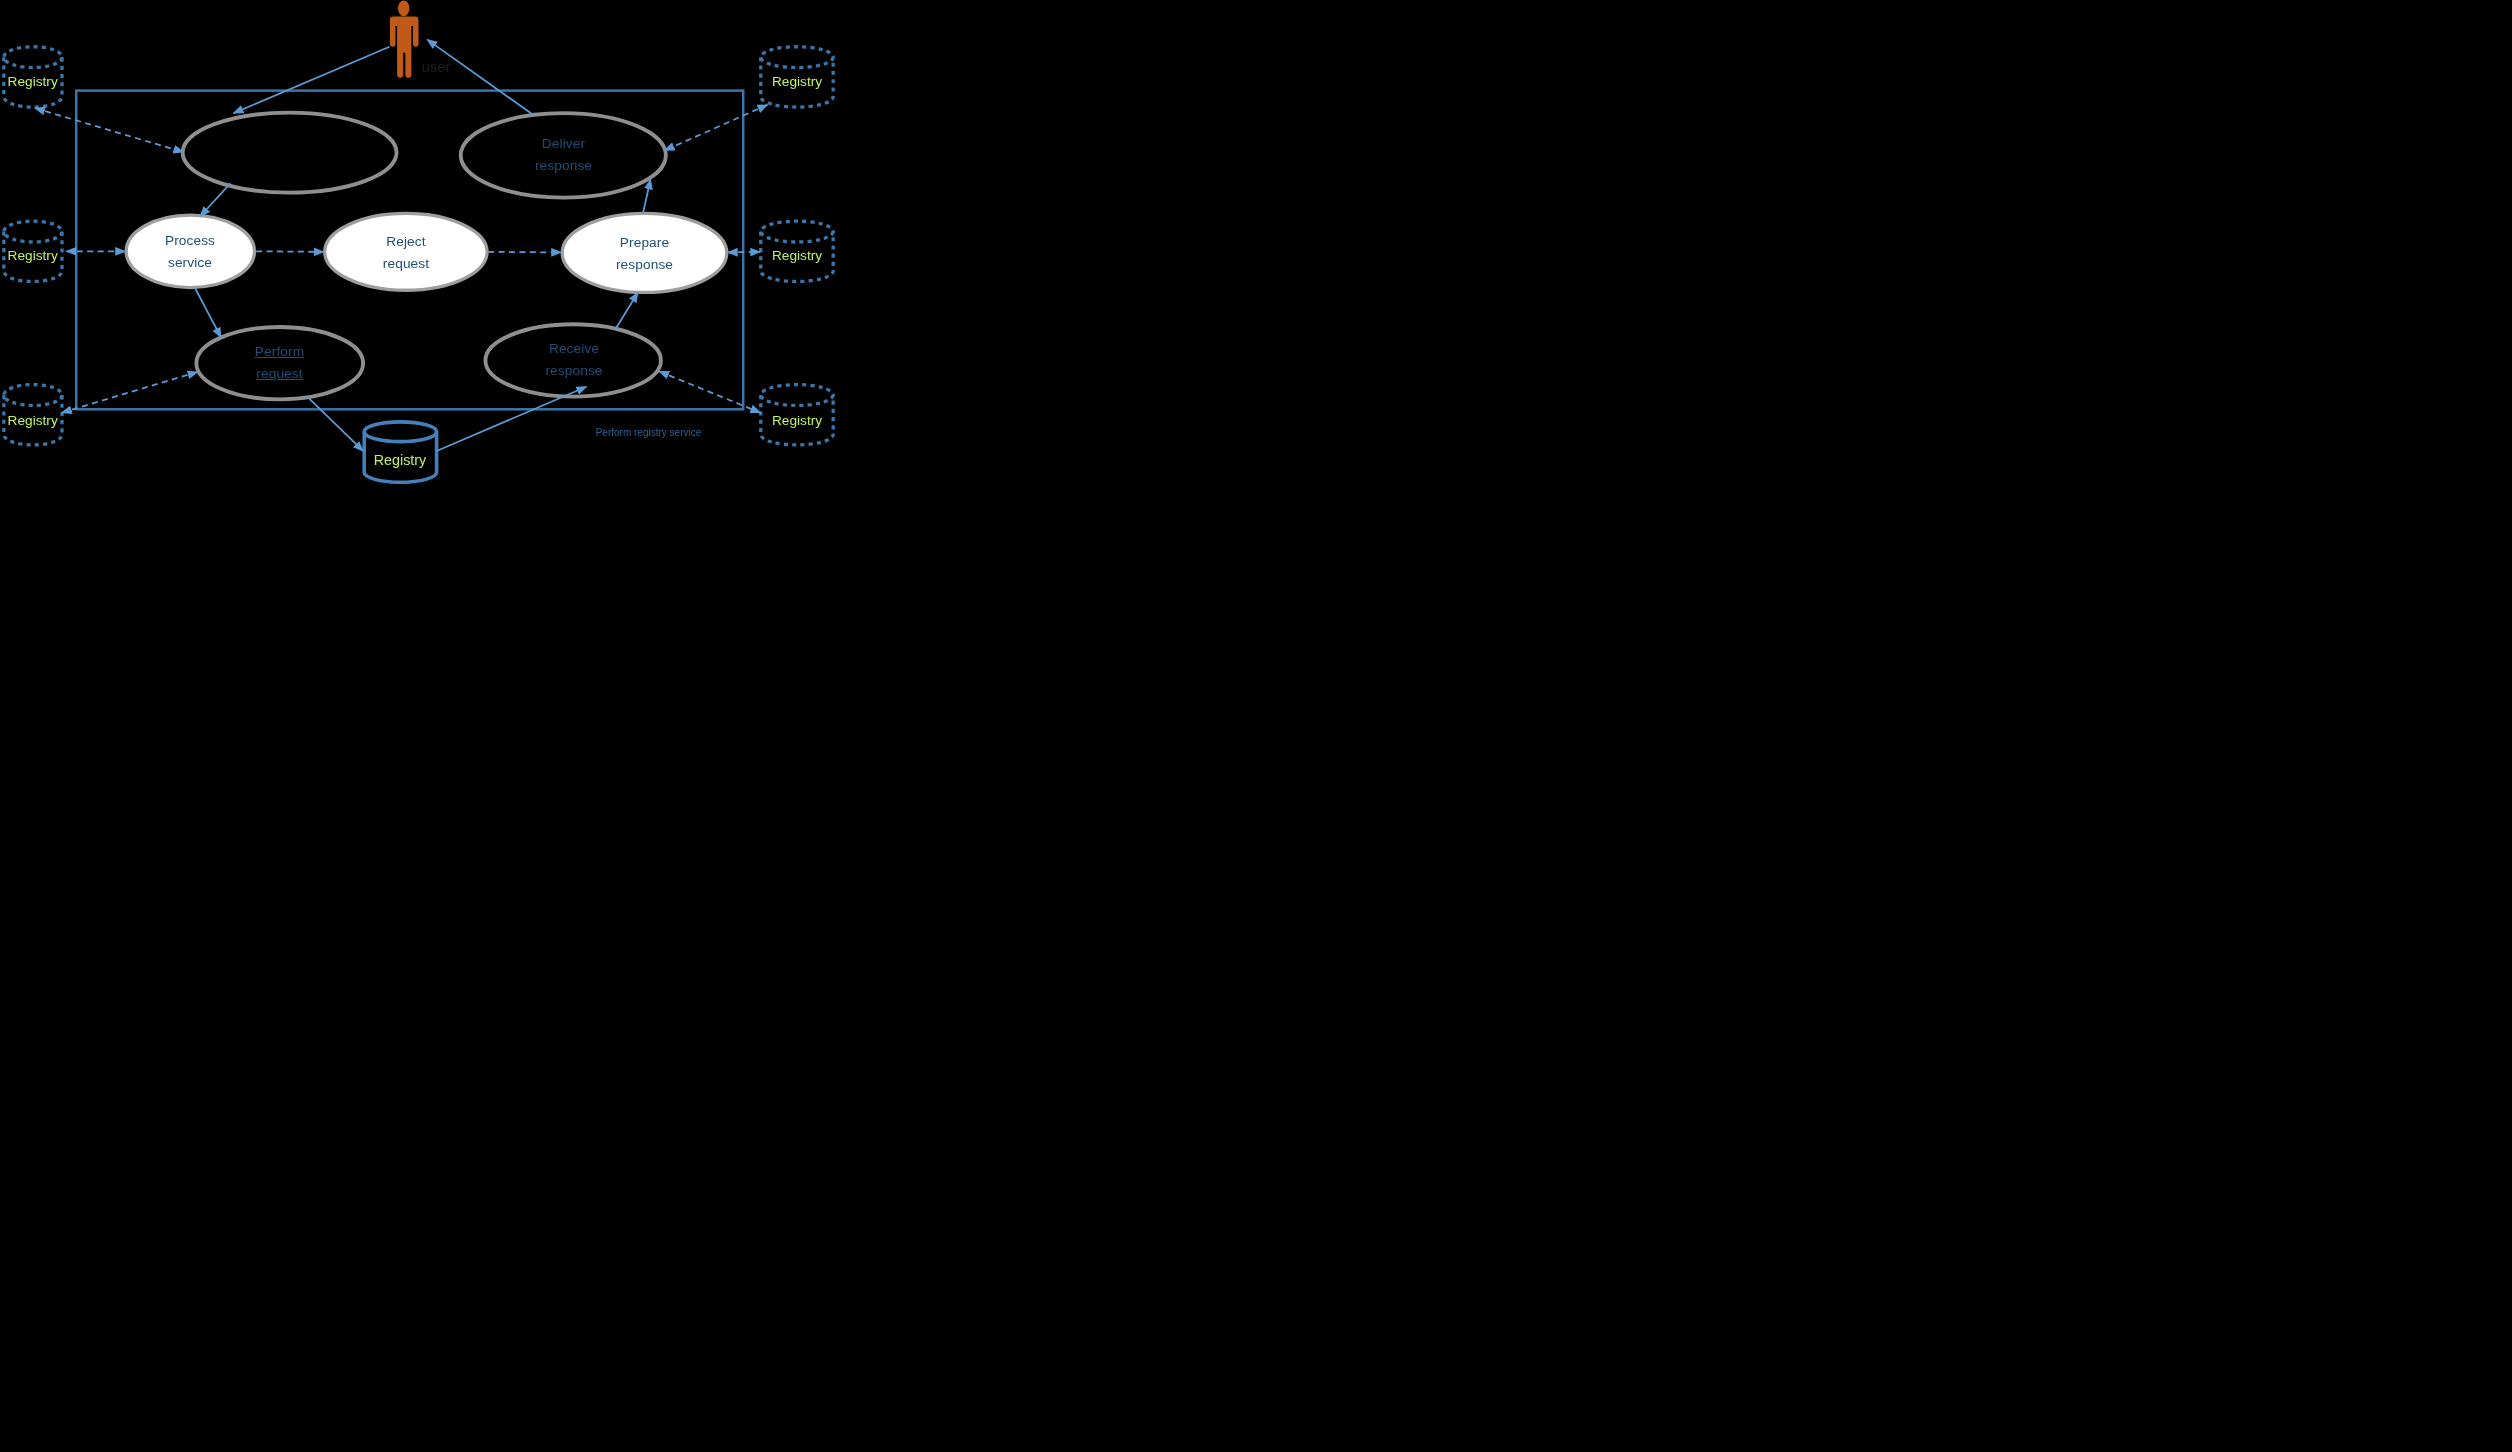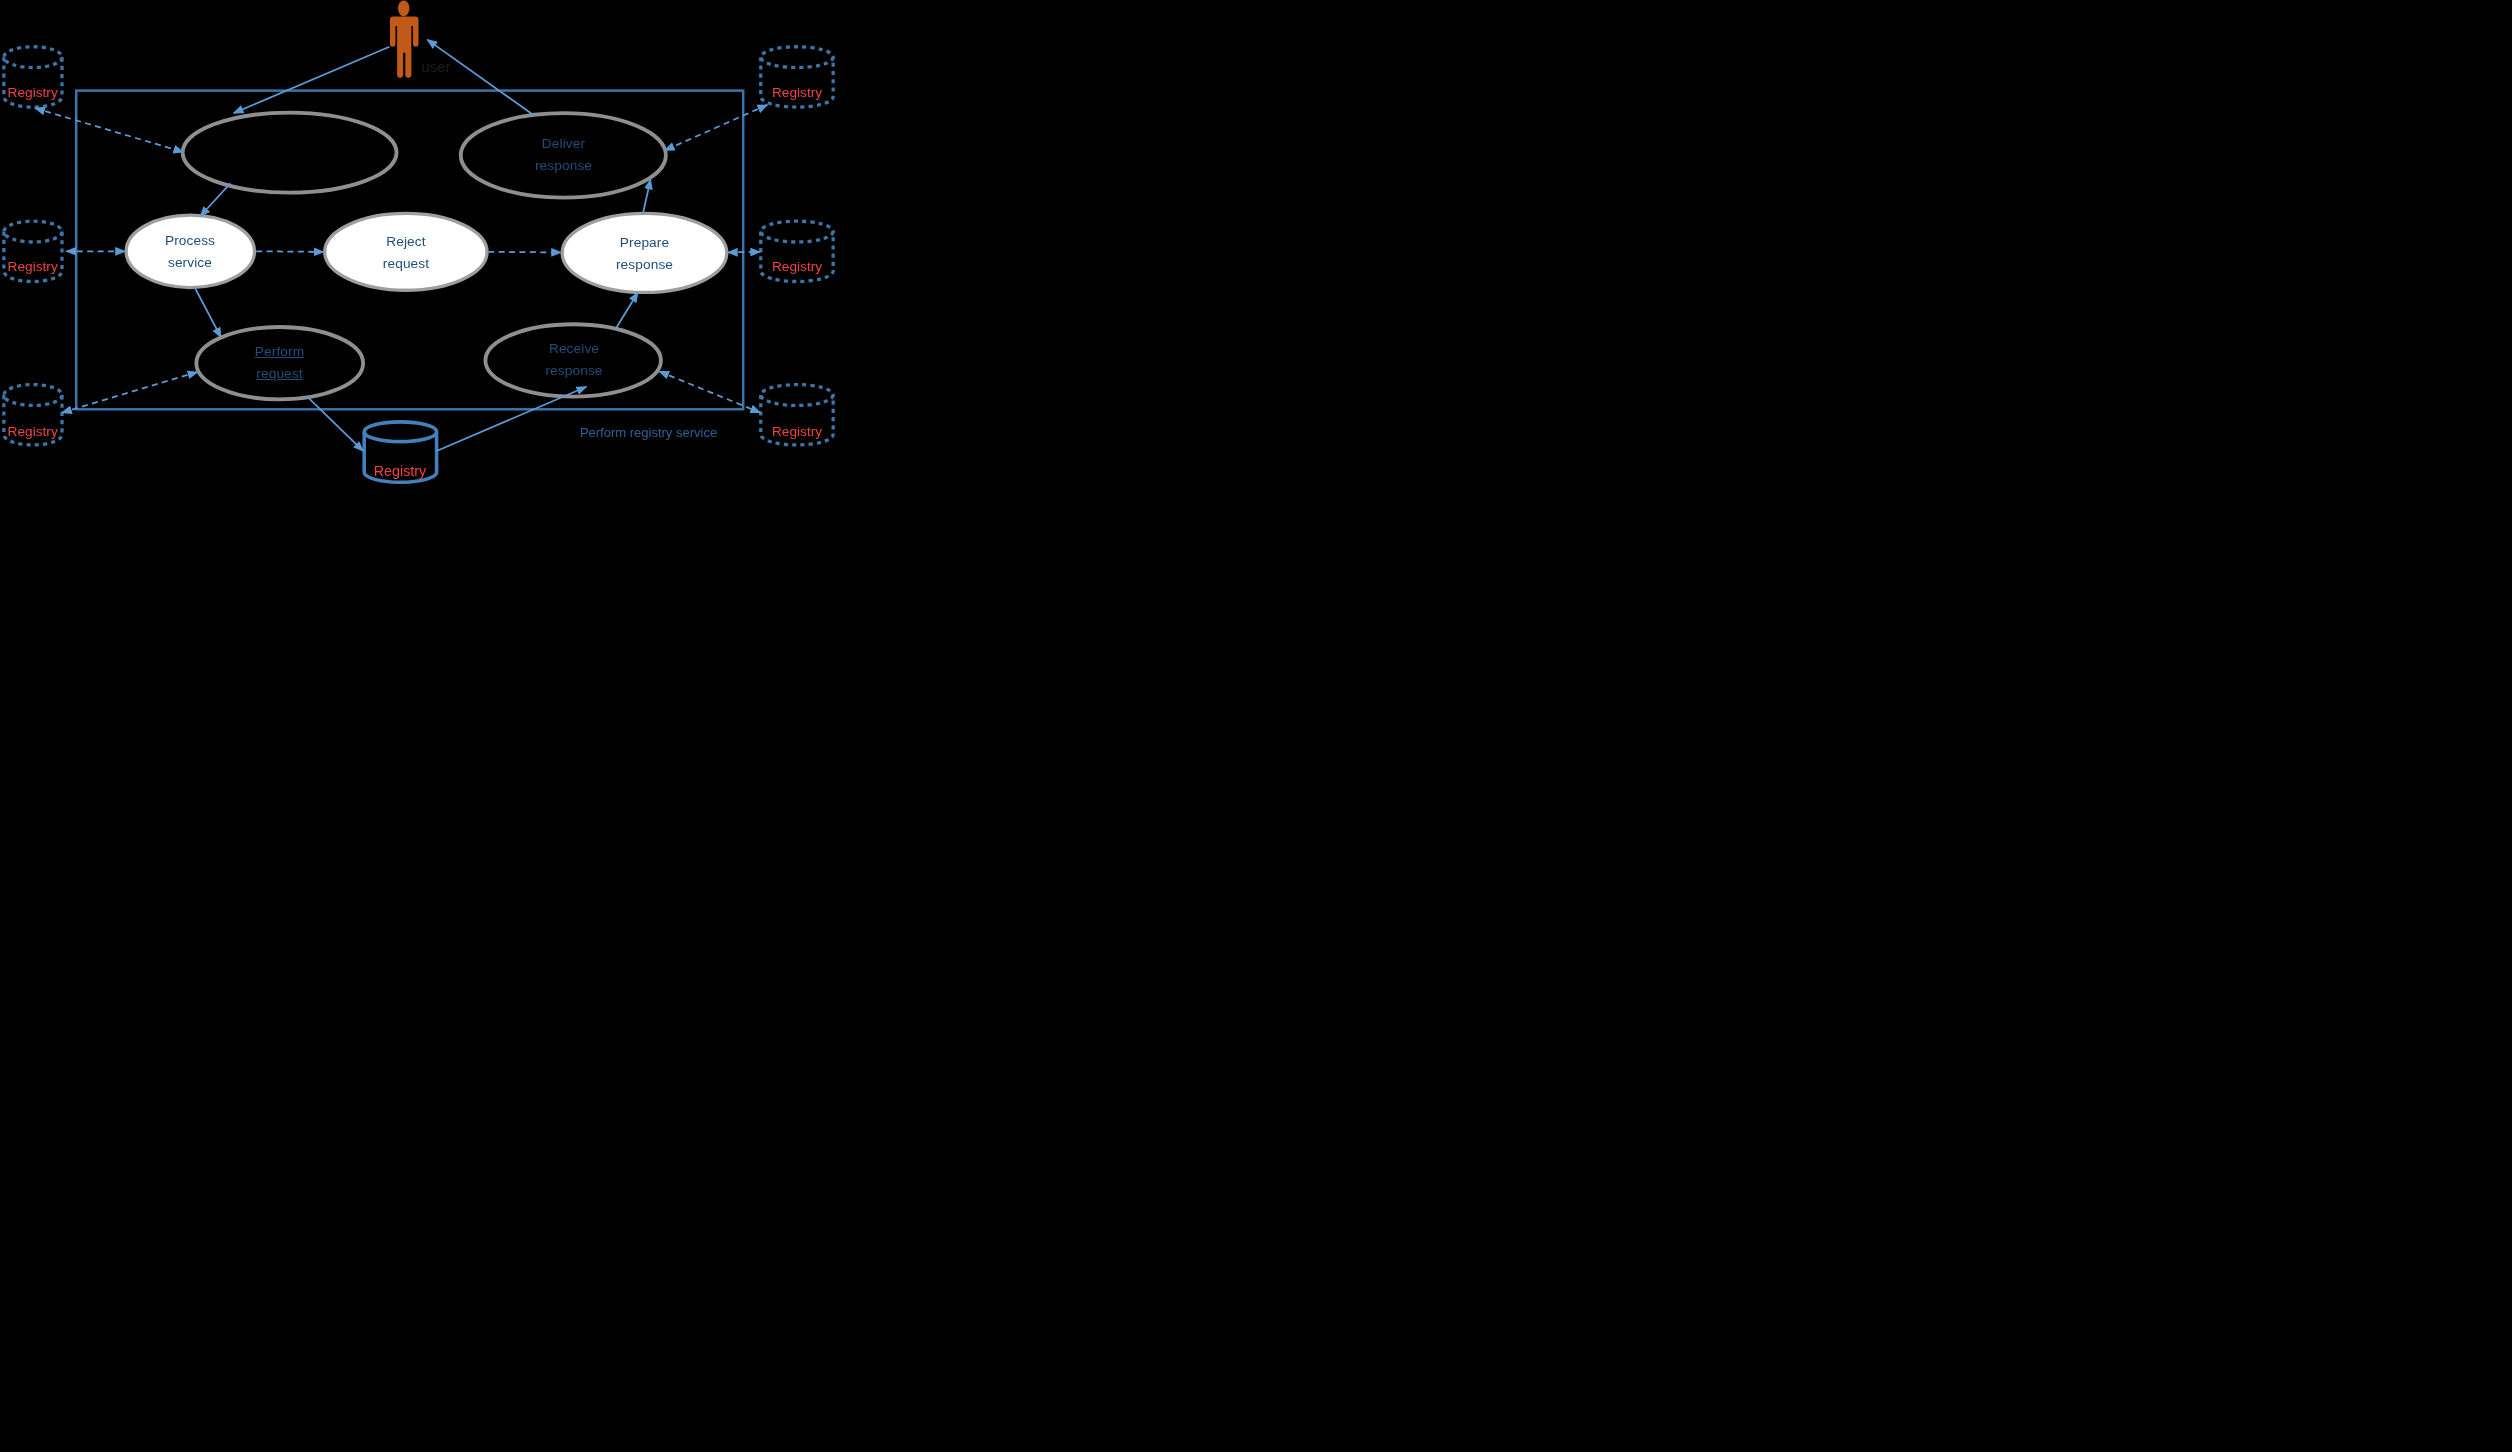--- a/index.html
+++ b/index.html
@@ -6,23 +6,23 @@
   .stage{
     position:relative;width:837px;height:484px;background:#000;overflow:hidden;
     font-family:"Liberation Sans", sans-serif;
   }
   .stage svg{position:absolute;left:0;top:0;}
   .lbl{
     position:absolute;display:flex;align-items:center;justify-content:center;
     text-align:center;white-space:pre-line;pointer-events:none;line-height:22px;
   }
   .ellipse-lbl{font-size:13.7px;color:#1F4E79;font-weight:400;letter-spacing:0.1px;}
-  .registry-lbl{font-size:13.7px;color:#ef4444;font-weight:400;margin-top:11px;}
+  .registry-lbl{font-size:13.7px;color:#bef264;font-weight:400;}
   .registry-lbl.bc{font-size:14.3px;}
-  .boundary-lbl{font-size:13px;color:#2A6299;font-weight:400;}
+  .boundary-lbl{font-size:10px;color:#2A6299;font-weight:400;}
   .user-lbl{font-size:15px;color:#1D1D1D;font-weight:400;}
 </style>
 </head>
 <body>
 
 <div class="stage">
 
   <svg width="837" height="484" viewBox="0 0 1526 882">
     <defs>
       <marker id="arrow" markerUnits="userSpaceOnUse" markerWidth="20" markerHeight="16" refX="18" refY="8" orient="auto-start-reverse">

